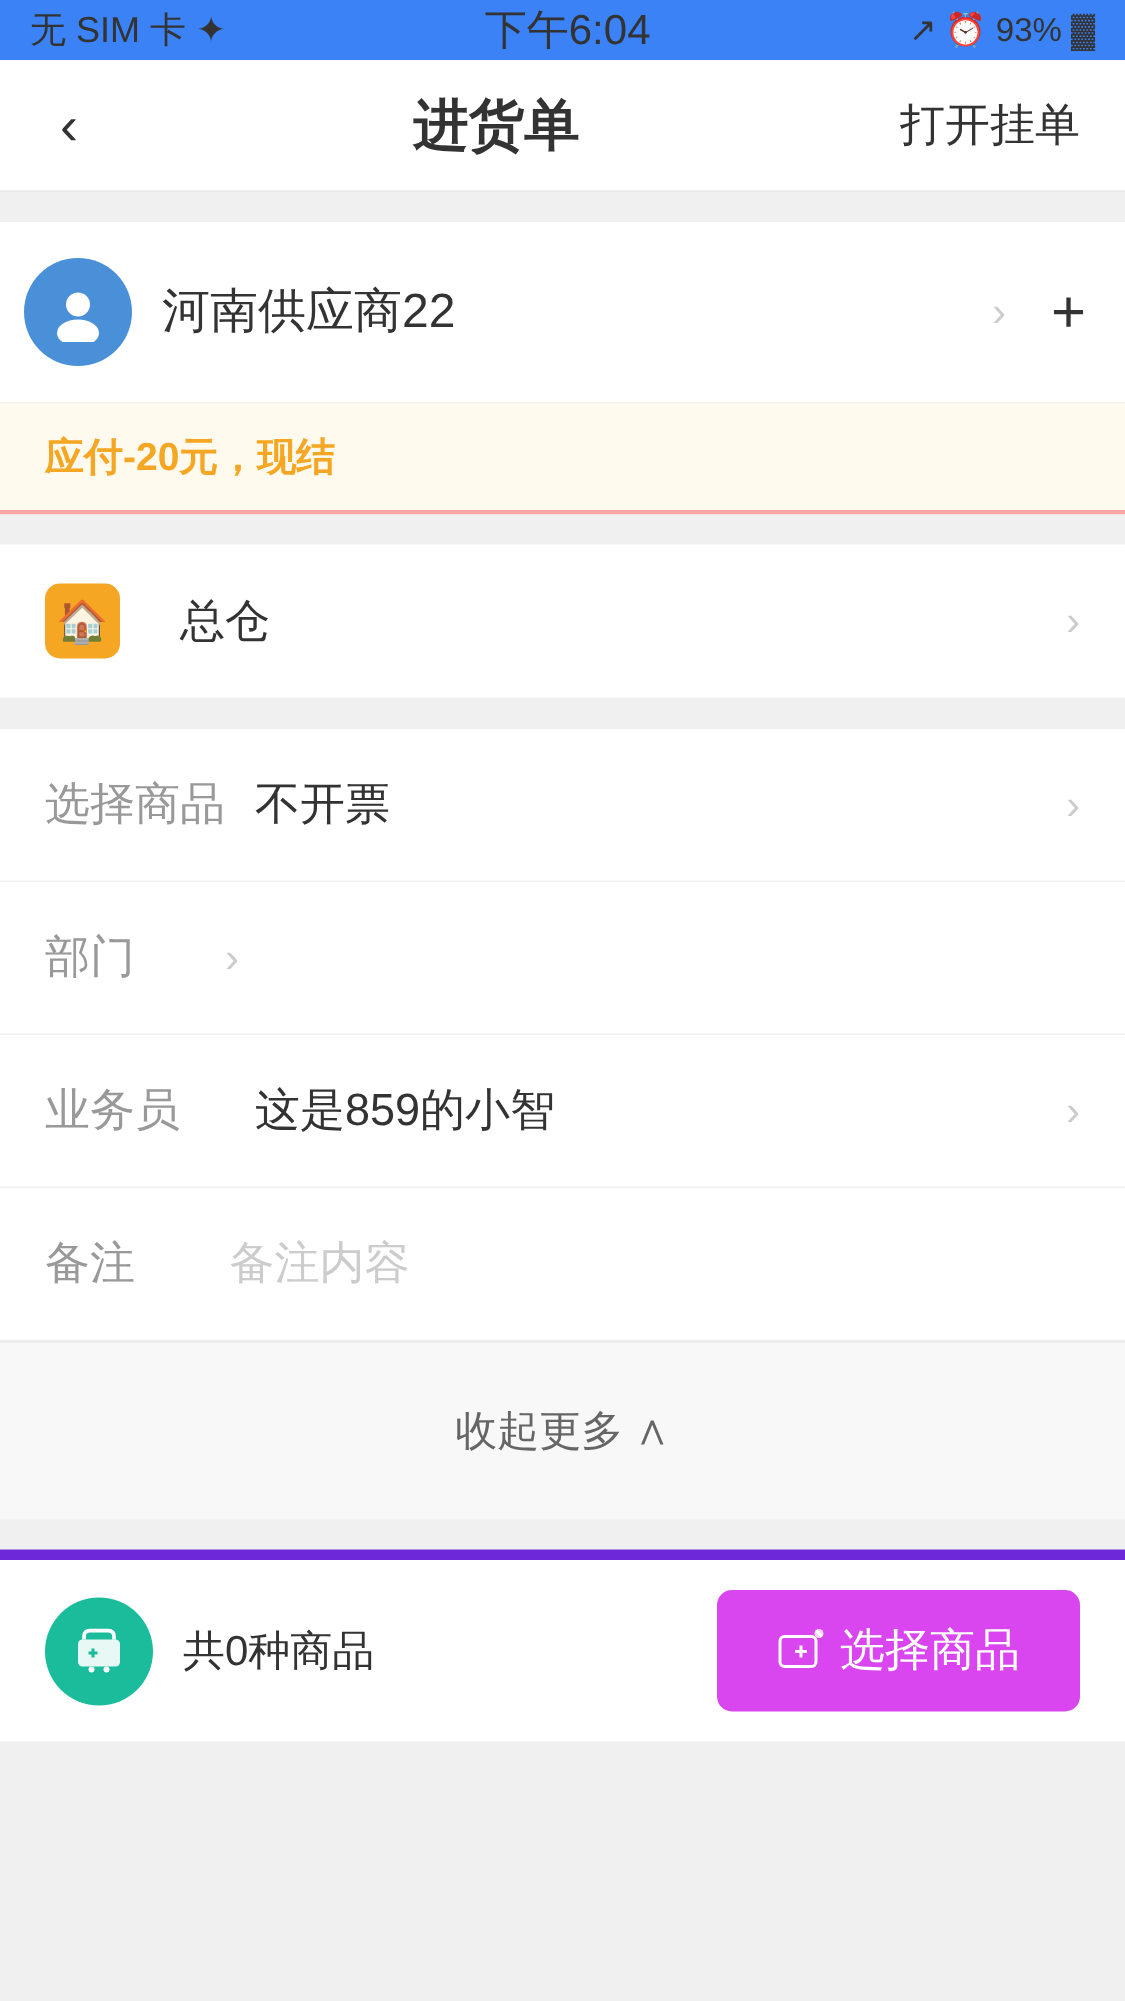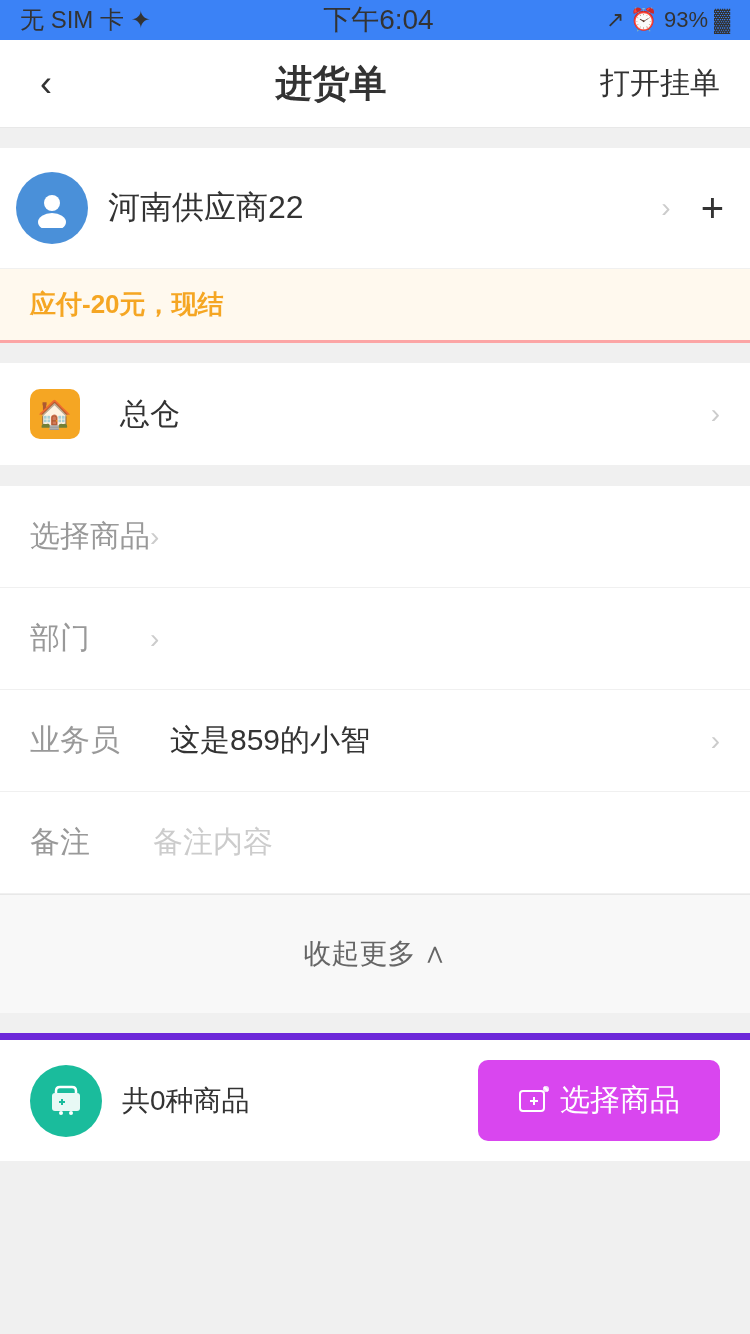--- a/index.html
+++ b/index.html
@@ -285,20 +285,21 @@
   <span class="warehouse-name">总仓</span>
   <span class="form-chevron">›</span>
 </div>
 
 <div class="section-gap"></div>
 
 <div class="card-section">
 
   <div class="form-row">
     <span class="form-label">选择商品</span>
+    <span class="form-value">不开票</span>
     <span class="form-chevron">›</span>
   </div>
 
   <div class="form-row">
     <span class="form-label">部门</span>
     <span class="form-chevron">›</span>
   </div>
 
   <div class="form-row">
     <span class="form-label">业务员</span>

